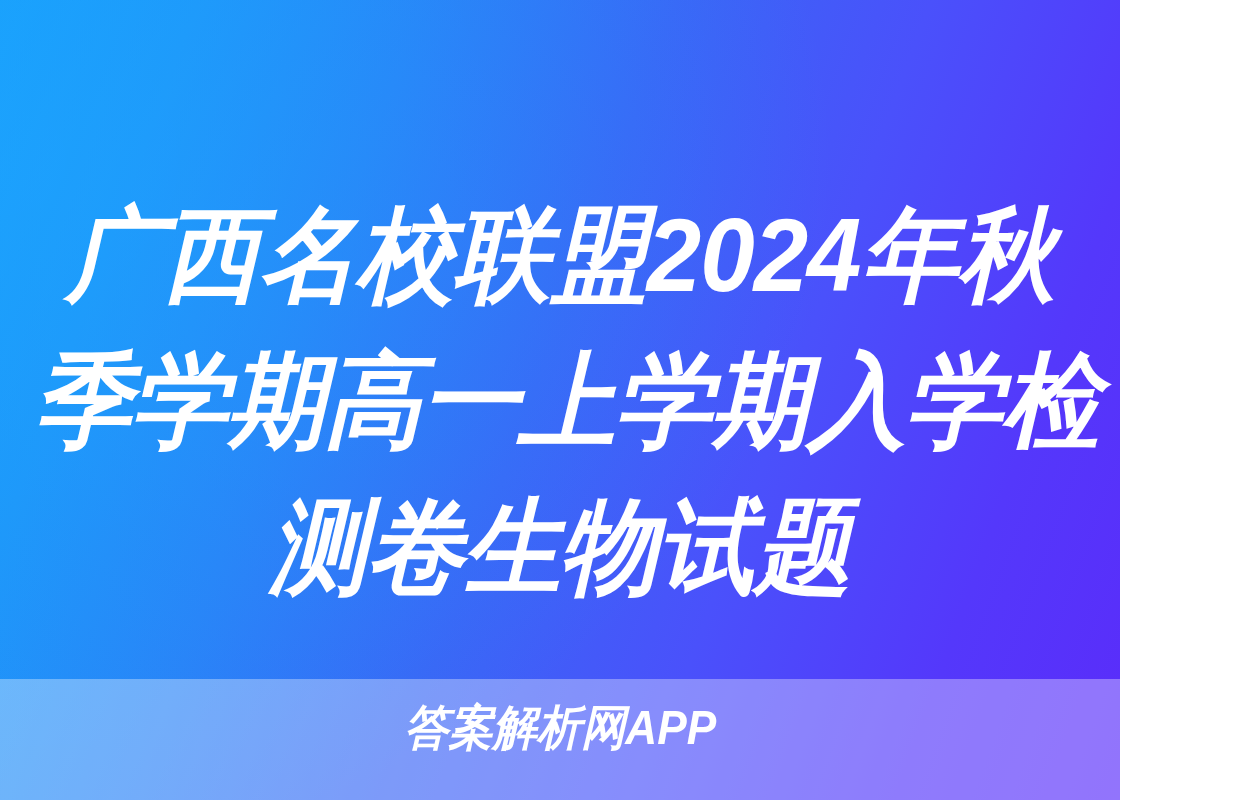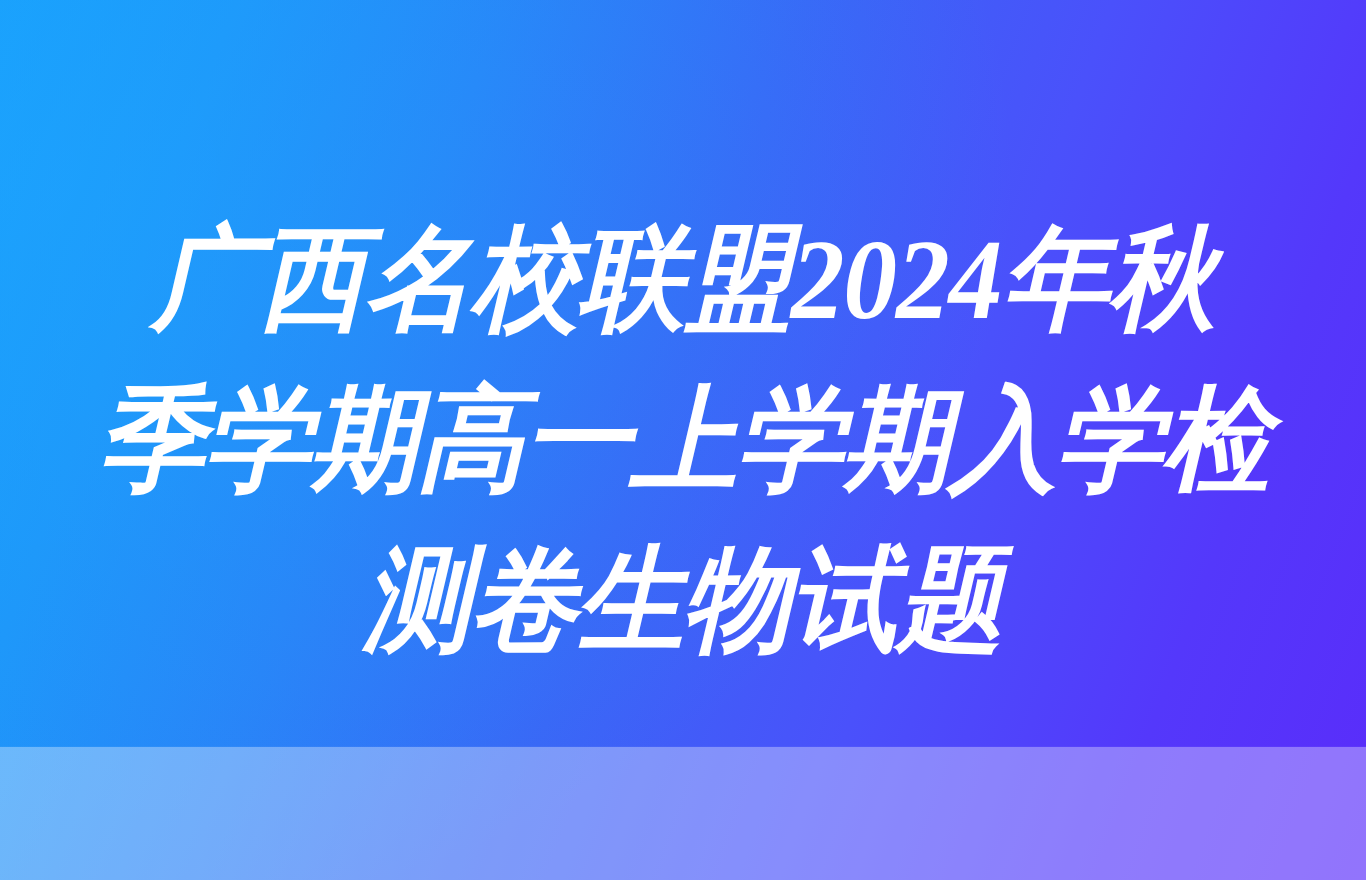--- a/index.html
+++ b/index.html
@@ -4,24 +4,24 @@
 <title>广西名校联盟2024年秋季学期高一上学期入学检测卷生物试题</title>
 <style>
   html, body {
     margin: 0;
     padding: 0;
     background: #ffffff;
   }
 
   #poster {
     position: relative;
-    width: 1242px;
+    width: 1120px;
     height: 800px;
     overflow: hidden;
-    font-family: Liberation Serif, serif;
+    font-family: Liberation Sans, sans-serif;
     -webkit-font-smoothing: antialiased;
   }
 
   
   .bg-gradient {
     position: absolute;
     inset: 0;
     background: linear-gradient(110deg,
                 #17A0FB 0%,
                 #1E95F9 14%,
@@ -105,14 +105,17 @@
   <div class="bg-gradient"></div>
   <div class="bg-wash"></div>
   <div class="footer-band"></div>
 
   <div class="title-block">
     <span class="title-line">广西名校联盟2024年秋</span>
     <span class="title-line">季学期高一上学期入学检</span>
     <span class="title-line">测卷生物试题</span>
   </div>
 
+  <div class="watermark">
+    <span class="watermark-text">答案解析网APP</span>
+  </div>
 
 </div>
 
 </body></html>

